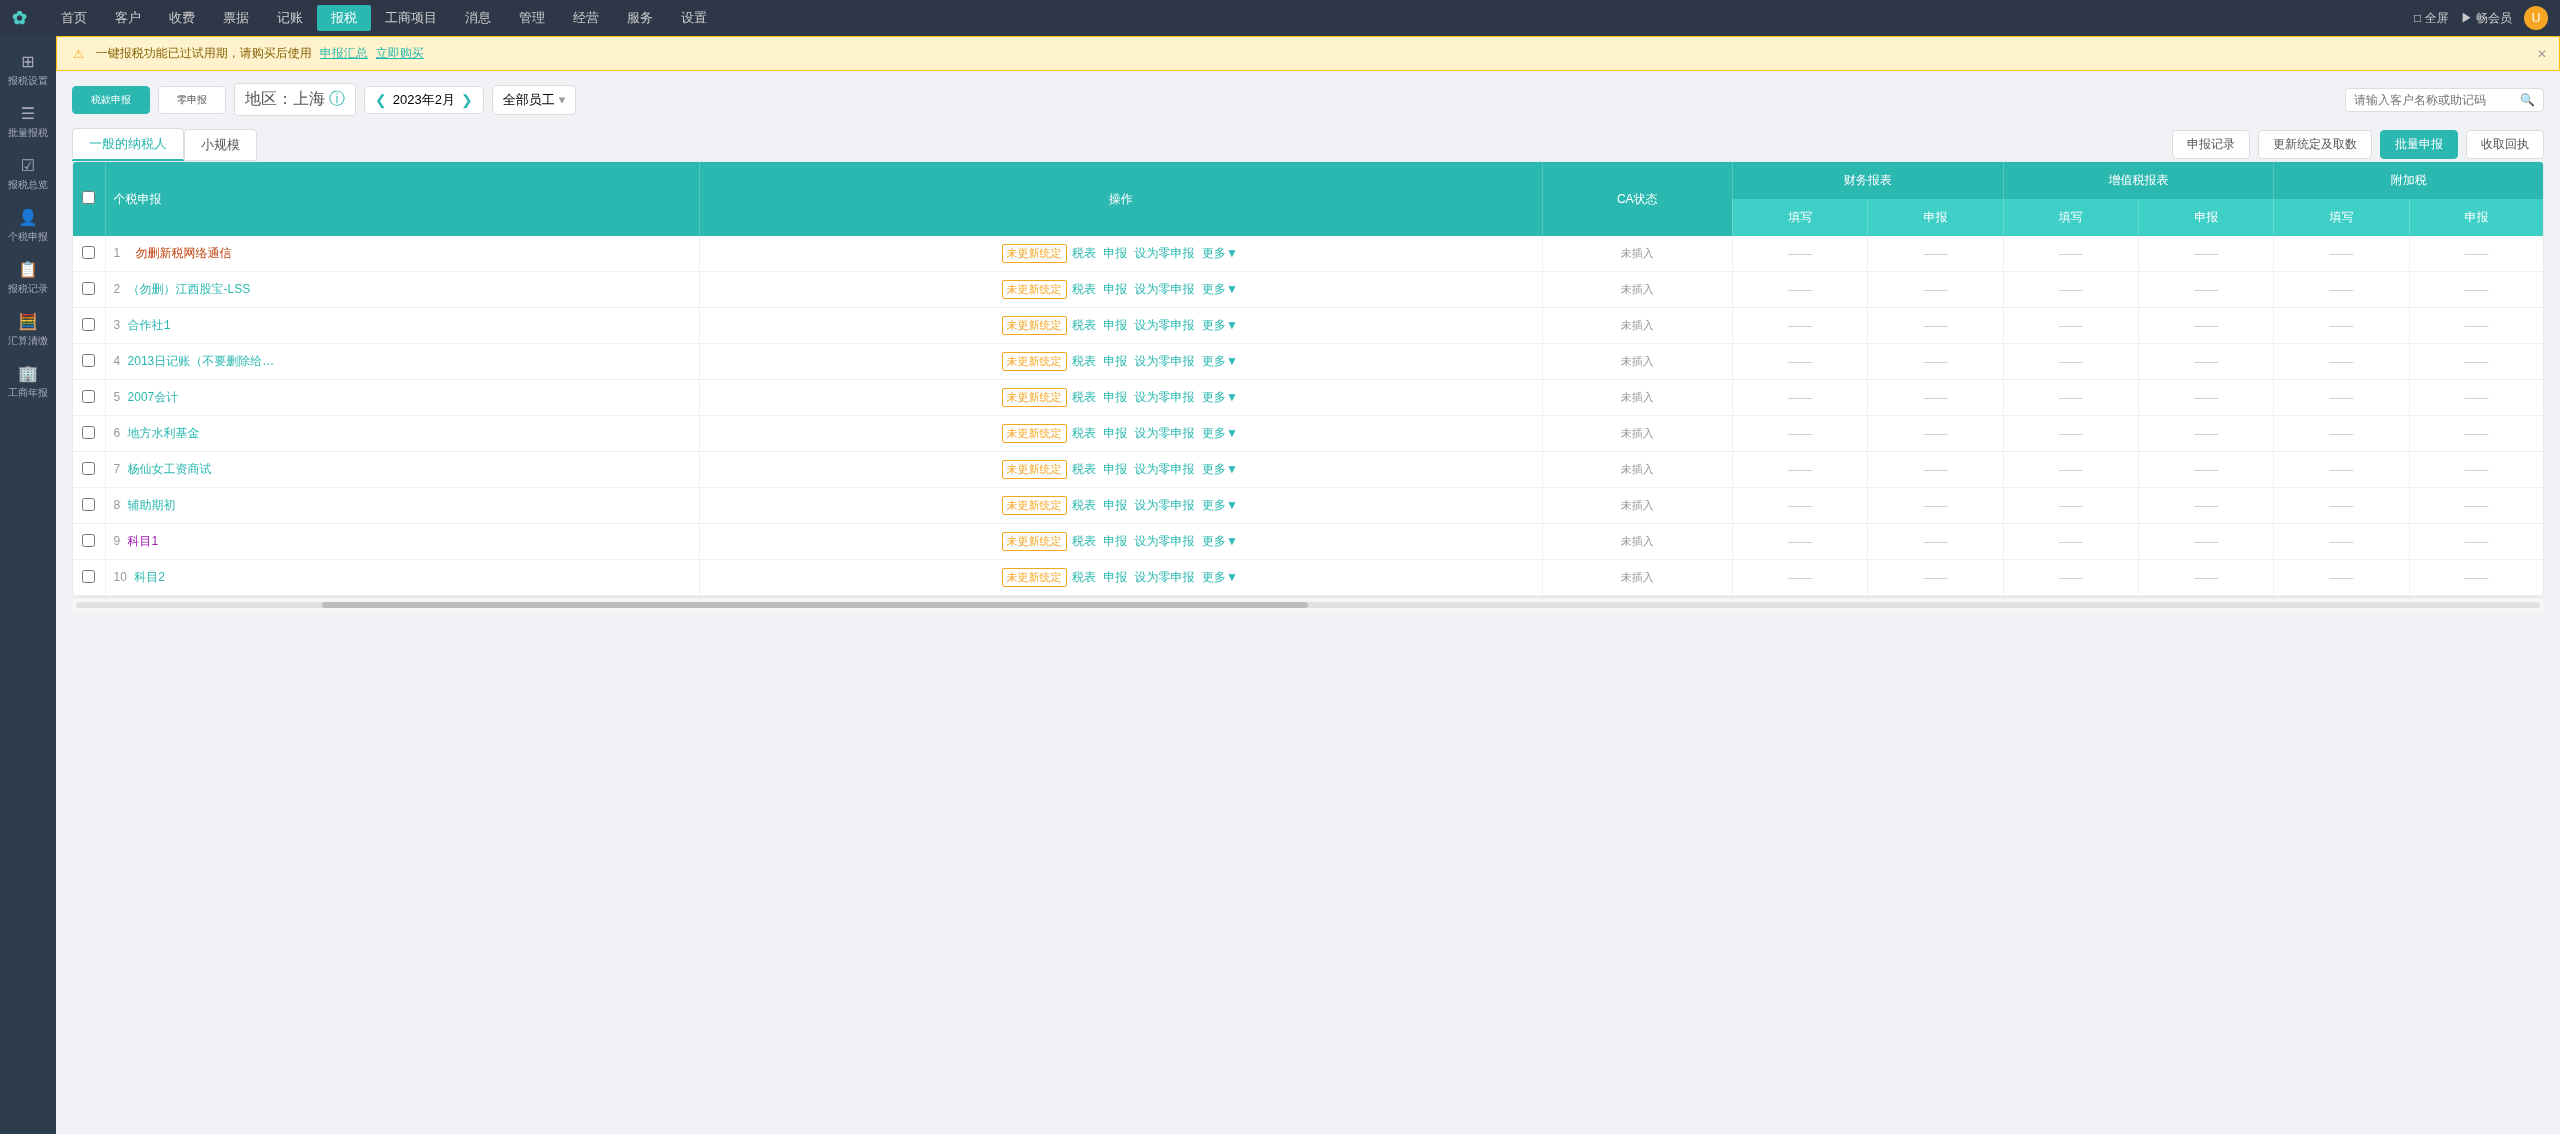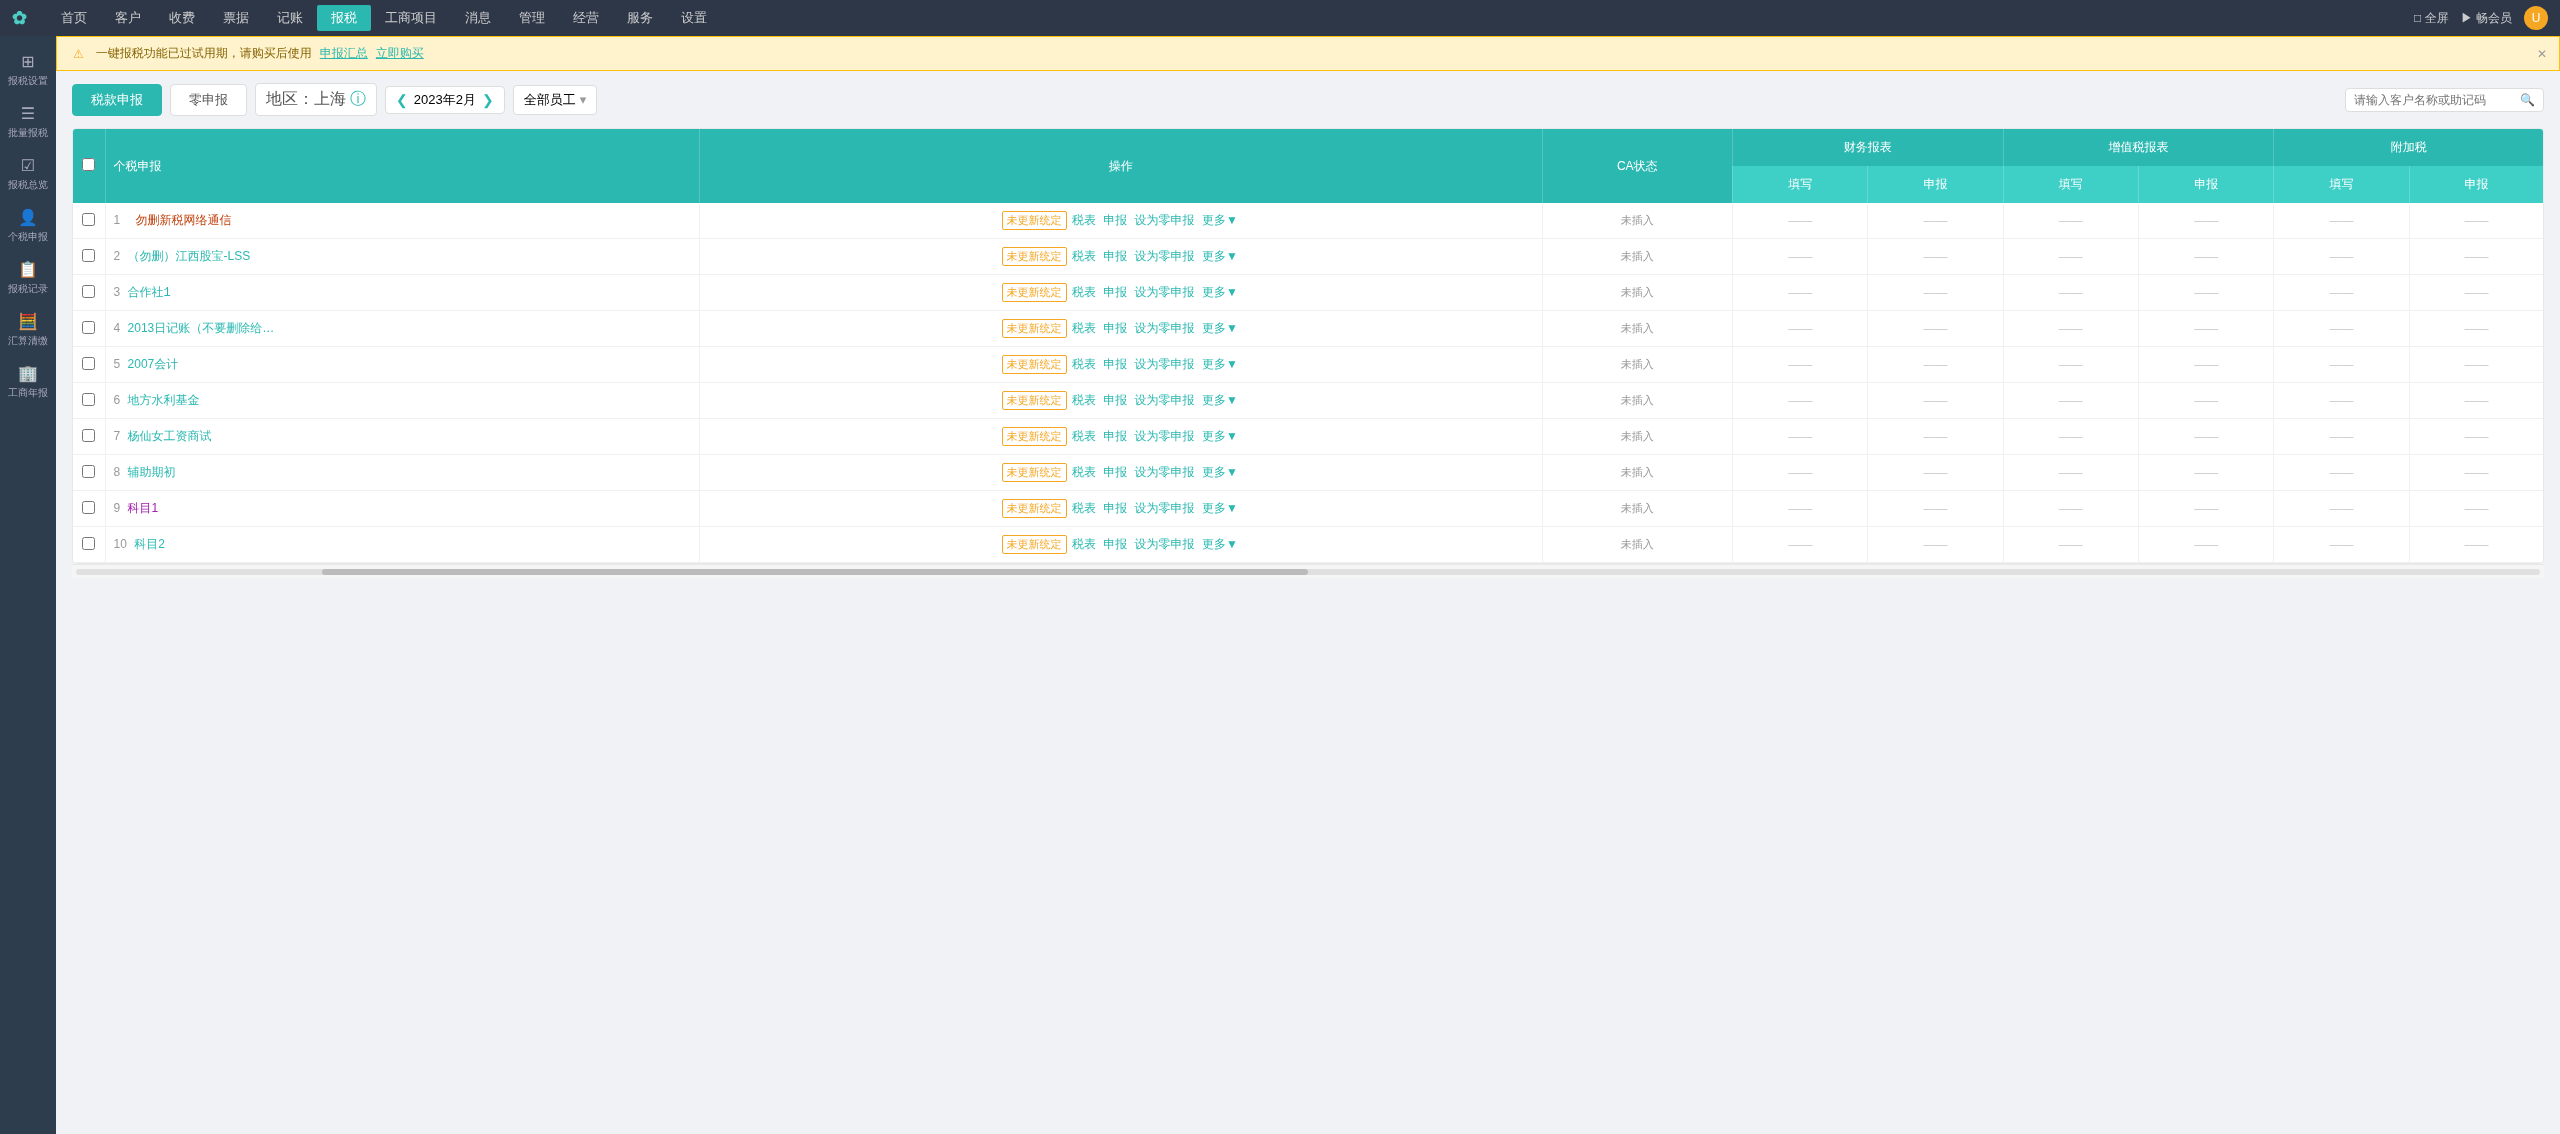--- a/index.html
+++ b/index.html
@@ -29,21 +29,21 @@
     .banner { background: #fff3cd; border: 1px solid #ffc107; padding: 8px 16px; display: flex; align-items: center; gap: 8px; font-size: 12px; color: #856404; position: relative; }
     .banner-warn { color: #f5a623; margin-right: 4px; }
     .banner-link { color: #2ab8b0; cursor: pointer; text-decoration: underline; }
     .banner-close { position: absolute; right: 12px; cursor: pointer; color: #999; }
 
     
     .page-container { padding: 12px 16px; }
 
     
     .tab-row { display: flex; align-items: center; gap: 8px; margin-bottom: 12px; flex-wrap: wrap; }
-    .tab-btn { padding: 6px 18px; border-radius: 4px; border: 1px solid #ddd; background: #fff; cursor: pointer; font-size: 13px; color: #555; }
+    .tab-btn { padding: 6px 18px; border-radius: 4px; border: 1px solid #ddd; background: #fff; cursor: pointer; font-size: 10px; color: #555; }
     .tab-btn.active { background: #2ab8b0; color: #fff; border-color: #2ab8b0; }
     .region-select { display: flex; align-items: center; gap: 4px; font-size: 16px; color: #555; border: 1px solid #ddd; padding: 5px 10px; border-radius: 4px; background: #fff; }
     .date-nav { display: flex; align-items: center; gap: 6px; border: 1px solid #ddd; padding: 4px 10px; border-radius: 4px; background: #fff; font-size: 13px; }
     .date-nav-arrow { cursor: pointer; color: #2ab8b0; font-size: 14px; }
     .dept-select { display: flex; align-items: center; gap: 4px; border: 1px solid #ddd; padding: 5px 10px; border-radius: 4px; background: #fff; font-size: 13px; cursor: pointer; }
     .search-box { display: flex; align-items: center; border: 1px solid #ddd; border-radius: 4px; background: #fff; padding: 4px 8px; gap: 6px; margin-left: auto; }
     .search-box input { border: none; outline: none; font-size: 12px; width: 160px; color: #555; }
     .taxpayer-tab { padding: 6px 16px; border-radius: 4px 4px 0 0; border: 1px solid #ddd; background: #fff; cursor: pointer; font-size: 13px; color: #555; }
     .taxpayer-tab.active { background: #fff; color: #2ab8b0; border-bottom: 2px solid #2ab8b0; }
     .action-btn { padding: 5px 14px; border-radius: 4px; border: 1px solid #ddd; background: #fff; cursor: pointer; font-size: 12px; color: #555; }
@@ -157,20 +157,30 @@
         <div class="dept-select">
           <span>全部员工</span>
           <span style="color:#999;">▾</span>
         </div>
         <div class="search-box">
           <input type="text" placeholder="请输入客户名称或助记码" style="">
           <span style="color:#999;">🔍</span>
         </div>
       </div>
 
+      <div style="display:flex;align-items:center;margin-bottom:0;gap:0;">
+        <button class="taxpayer-tab active">一般的纳税人</button>
+        <button class="taxpayer-tab">小规模</button>
+        <div style="margin-left:auto;display:flex;gap:8px;">
+          <button class="action-btn secondary">申报记录</button>
+          <button class="action-btn secondary">更新统定及取数</button>
+          <button class="action-btn primary">批量申报</button>
+          <button class="action-btn secondary">收取回执</button>
+        </div>
+      </div>
 
       <div class="table-wrapper">
         <table>
           <thead>
             <tr>
               <th rowspan="2" style="width:32px;">
                 <input type="checkbox" style="">
               </th>
               <th rowspan="2" style="min-width:180px;text-align:left;">个税申报</th>
               <th rowspan="2" style="min-width:200px;">操作</th>

